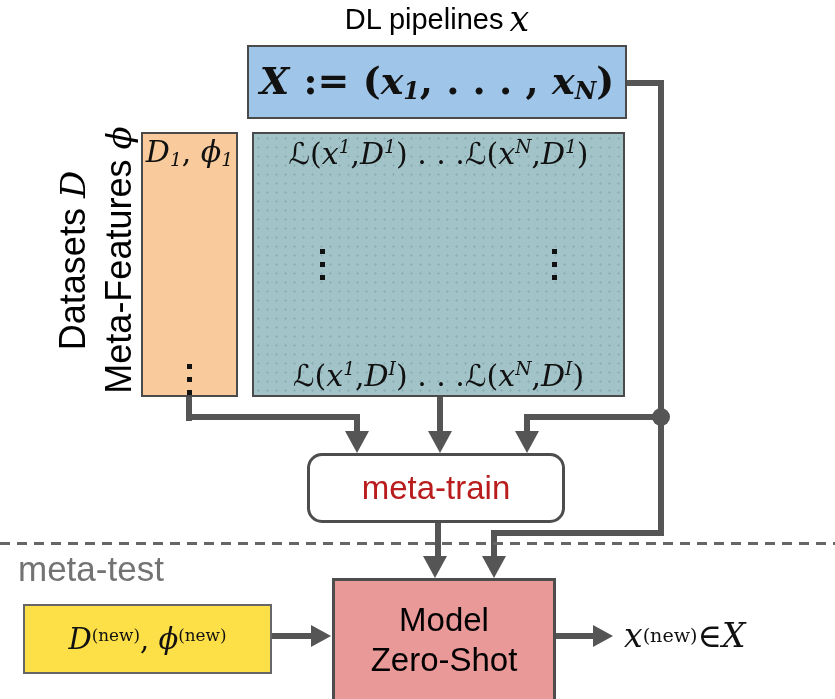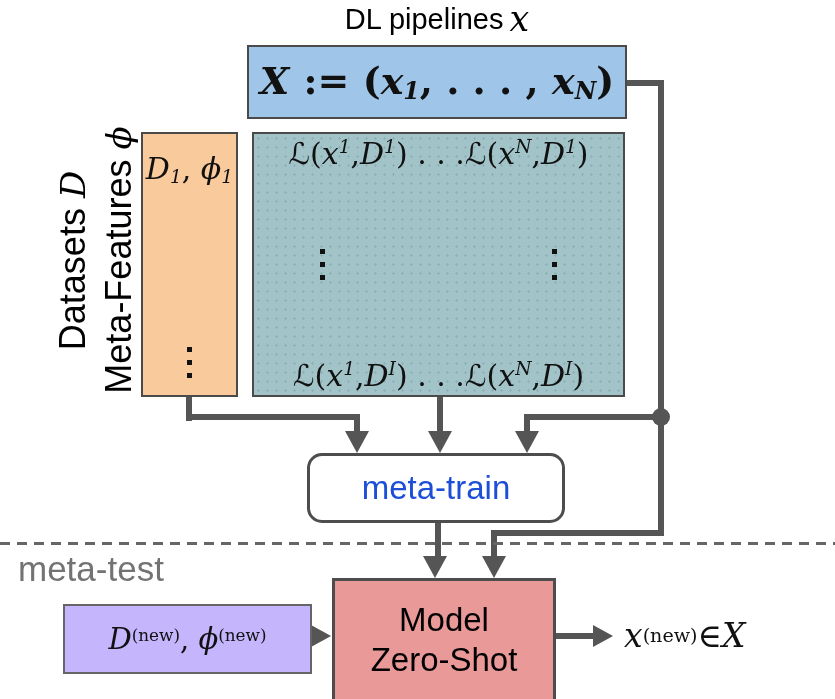--- a/index.html
+++ b/index.html
@@ -33,43 +33,43 @@
   .left-labels{left:-64px;top:214px;width:320px;height:92px;transform:rotate(-90deg);
                display:flex;flex-direction:column;justify-content:center;text-align:center;
                font-size:36px;line-height:45px;color:#000;white-space:nowrap;}
   .left-labels .math{font-size:34px;}
 
   
   .pipelines-box{left:247px;top:45px;width:380px;height:74px;background:#9fc5e8;
                  display:flex;align-items:center;justify-content:center;font-size:38px;font-weight:bold;}
   .datasets-box{left:141px;top:132px;width:97px;height:265px;background:#f9cb9c;
                 display:flex;flex-direction:column;justify-content:space-between;
-                align-items:center;padding:17px 2px;font-size:30px;}
+                align-items:center;padding:0 2px;font-size:30px;}
   .loss-box{left:252px;top:132px;width:373px;height:265px;background:#a2c4c9;
             background-image:radial-gradient(#8fb2b8 1px, rgba(0,0,0,0) 1.3px);
             background-size:9px 9px;
             display:flex;flex-direction:column;justify-content:space-between;
             padding:2px 4px;font-size:30px;}
   .loss-row{display:flex;justify-content:center;white-space:nowrap;}
 
   .vdots{display:flex;flex-direction:column;align-items:center;gap:8px;}
   .vdots i{display:block;width:5px;height:5px;background:#111;}
 
   .meta-train-box{left:307px;top:453px;width:258px;height:70px;background:#ffffff;
                   border:3.5px solid #4d4d4d;border-radius:15px;box-sizing:border-box;
-                  display:flex;align-items:center;justify-content:center;font-size:33px;color:#1d4ed8;}
+                  display:flex;align-items:center;justify-content:center;font-size:33px;color:#b91c1c;}
 
   .dashed-line{left:0;top:542px;width:835px;height:3px;
                background:repeating-linear-gradient(90deg,#666 0 10px,rgba(0,0,0,0) 10px 17px);}
 
   .meta-test-label{left:18px;top:549px;font-size:35px;color:#737373;}
 
-  .new-task-box{left:23px;top:604px;width:245px;height:66px;background:#c4b5fd;
+  .new-task-box{left:23px;top:604px;width:245px;height:66px;background:#fde047;
                 border:2.5px solid #666;display:flex;align-items:center;justify-content:center;
-                font-size:29px;margin-left:40px;}
+                font-size:29px;}
   .zero-shot-box{left:332px;top:578px;width:218px;height:118px;background:#ea9999;
                  border:3px solid #4d4d4d;display:flex;flex-direction:column;align-items:center;
                  justify-content:center;font-size:33px;line-height:40px;color:#000;}
   .output-label{left:624px;top:608px;width:211px;height:54px;display:flex;align-items:center;
                 font-size:33px;}
 </style>
 </head>
 <body>
 
 <div class="canvas">

